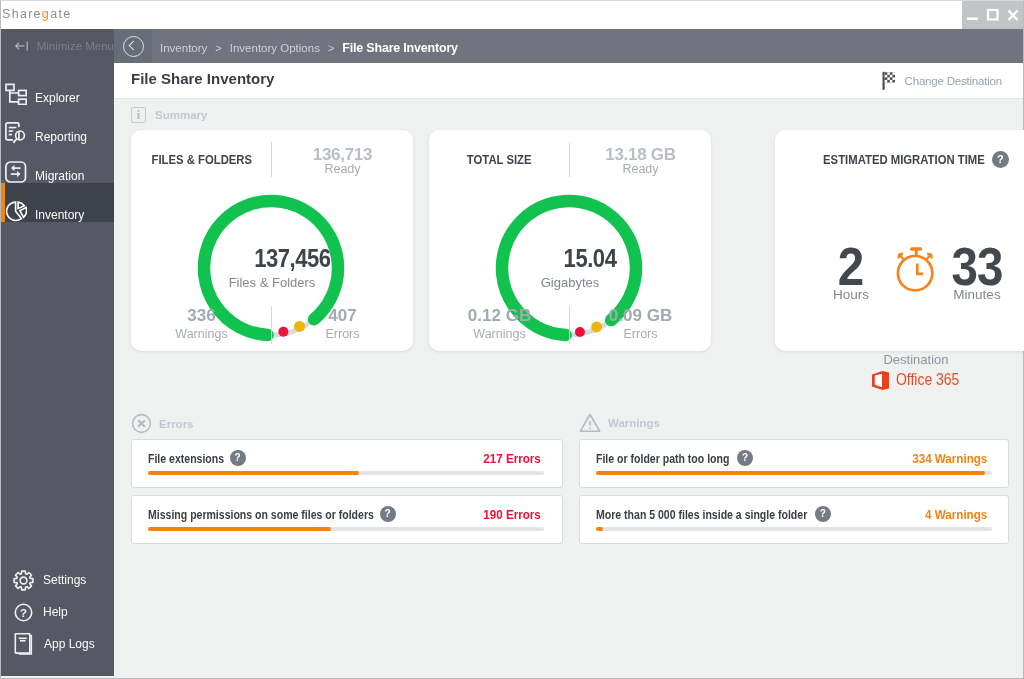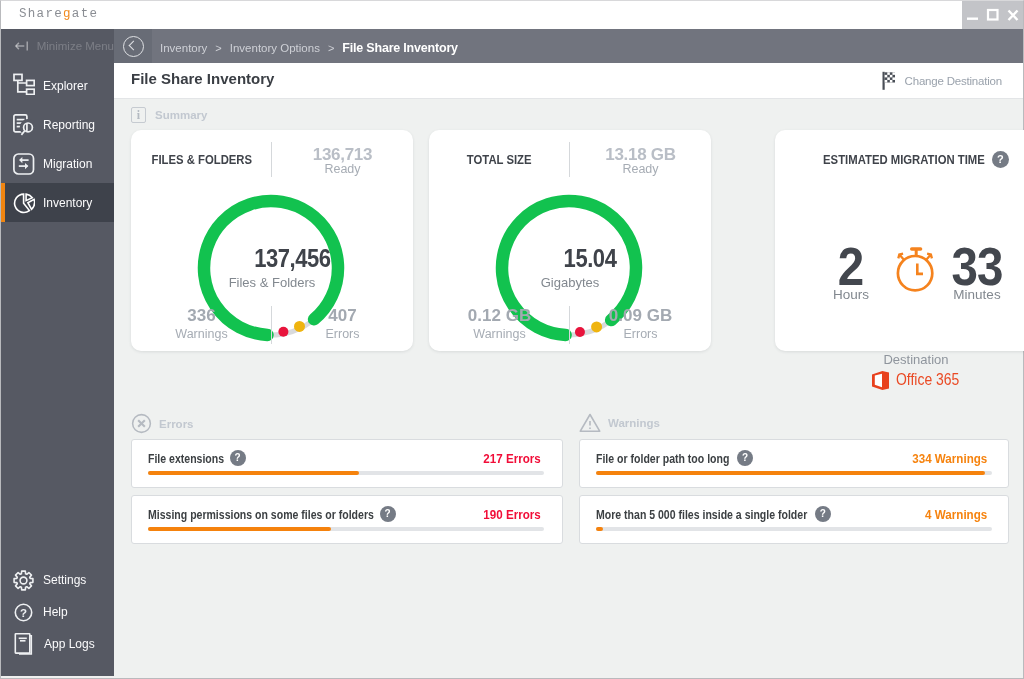--- a/index.html
+++ b/index.html
@@ -1,29 +1,29 @@
 <!DOCTYPE html>
 <html><head>
 <meta charset="utf-8">
 <style>
 * { margin:0; padding:0; box-sizing:border-box; }
 html,body { width:1024px; height:679px; overflow:hidden; }
 body { font-family:"Liberation Sans", sans-serif; position:relative; background:#f0f1f0; }
 .win { position:absolute; left:0; top:0; width:1024px; height:679px; border:1px solid #b9babd; border-top:1px solid #d8d8da; }
 
 .titlebar { position:absolute; left:0; top:0; width:1022px; height:28px; background:#fff; }
-.logo { position:absolute; left:18px; top:6px; font-size:12.5px; letter-spacing:1.3px; color:#8a8d93;font-family:Liberation Mono, monospace; }
+.logo { position:absolute; left:1px; top:6px; font-size:12.5px; letter-spacing:1.3px; color:#8a8d93; }
 .logo .g { color:#f18a1d; }
 .winbtns { position:absolute; right:0; top:0; width:61px; height:28px; background:#c3c4c8; }
 
 .sidebar { position:absolute; left:0; top:28px; width:113px; height:647px; background:#565963; }
 .mini { height:34px; display:flex; align-items:center; color:rgba(255,255,255,0.22); font-size:11.5px; padding-left:14px; white-space:nowrap; }
 .mini svg { margin-right:8px; opacity:1; }
 .nav { position:absolute; left:0; top:37px; width:113px; }
-.item { height:39px; display:flex; align-items:center; color:#fbfbfc; font-size:12px; border-left:4px solid transparent; padding-left:8px; }
+.item { height:39px; display:flex; align-items:flex-end; color:#fbfbfc; font-size:12px; border-left:4px solid transparent; }
 .item svg { margin-right:8px; flex:none; }
 .item.active { background:#3e424b; border-left:4px solid #f08511; }
 .botnav { position:absolute; left:0; bottom:16px; width:124px; }
 .bitem { height:32px; display:flex; align-items:center; color:#fbfbfc; font-size:12px; padding-left:12px; }
 .bitem svg { margin-right:9px; flex:none; }
 
 .crumbbar { position:absolute; left:113px; top:28px; width:909px; height:34px; background:#71747e; }
 .crumbback { position:absolute; left:0; top:0; width:38px; height:34px; background:#686c76; }
 .backcirc { position:absolute; left:8.5px; top:6.5px; width:21px; height:21px; border:1.5px solid #dfe1e4; border-radius:50%; }
 .backcirc:after { content:""; position:absolute; left:6.5px; top:5.5px; width:6px; height:6px; border-left:1.7px solid #dfe1e4; border-bottom:1.7px solid #dfe1e4; transform:rotate(45deg); }

